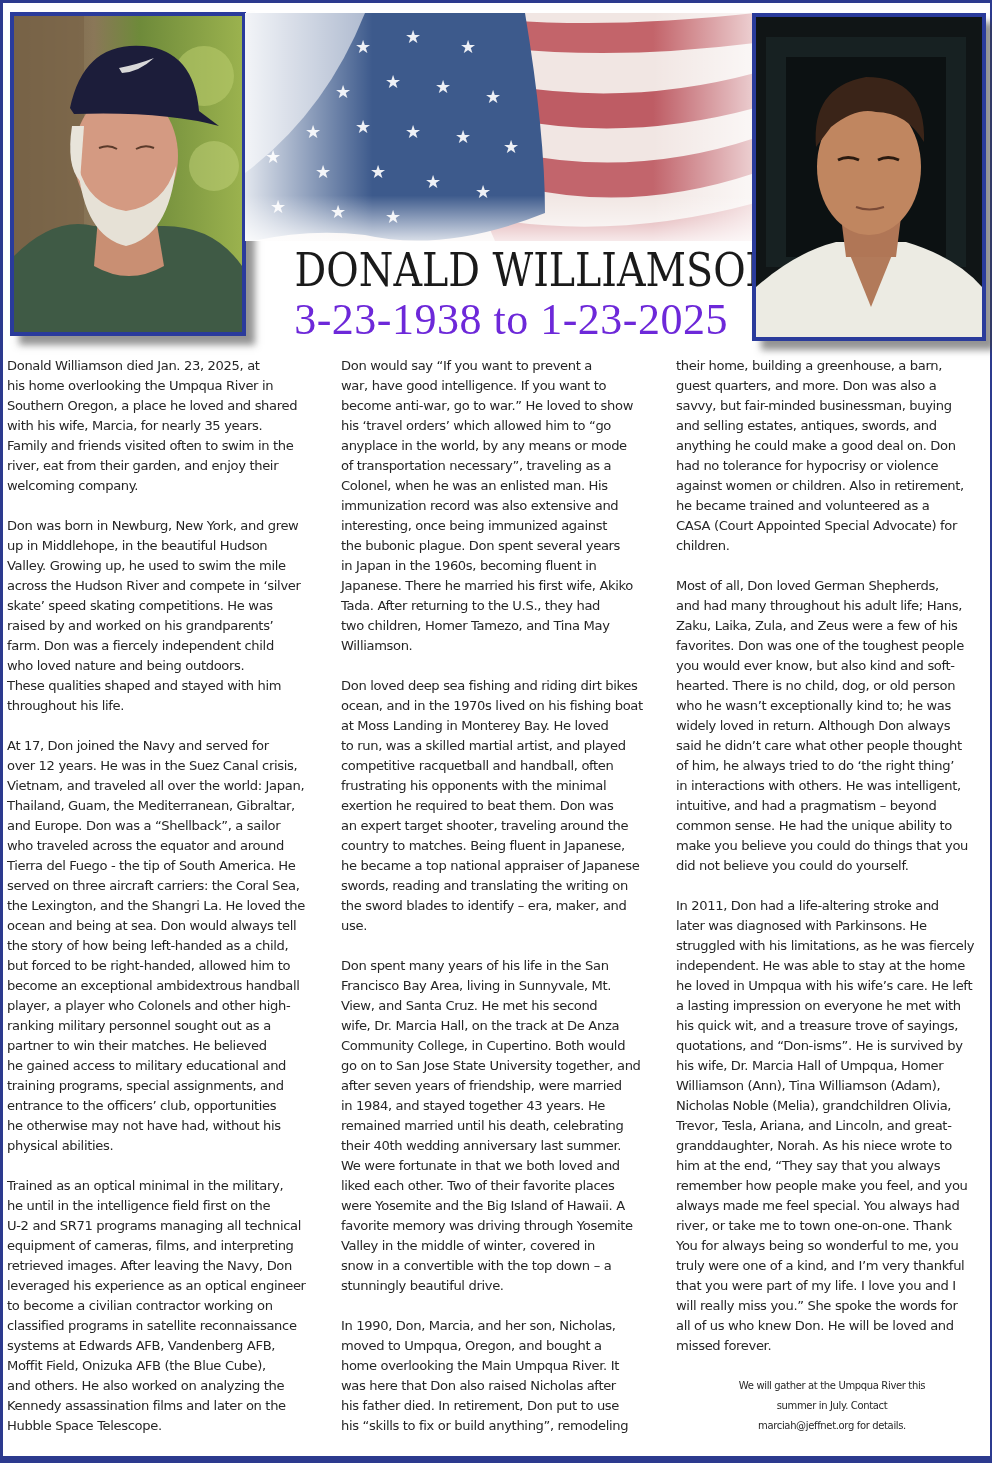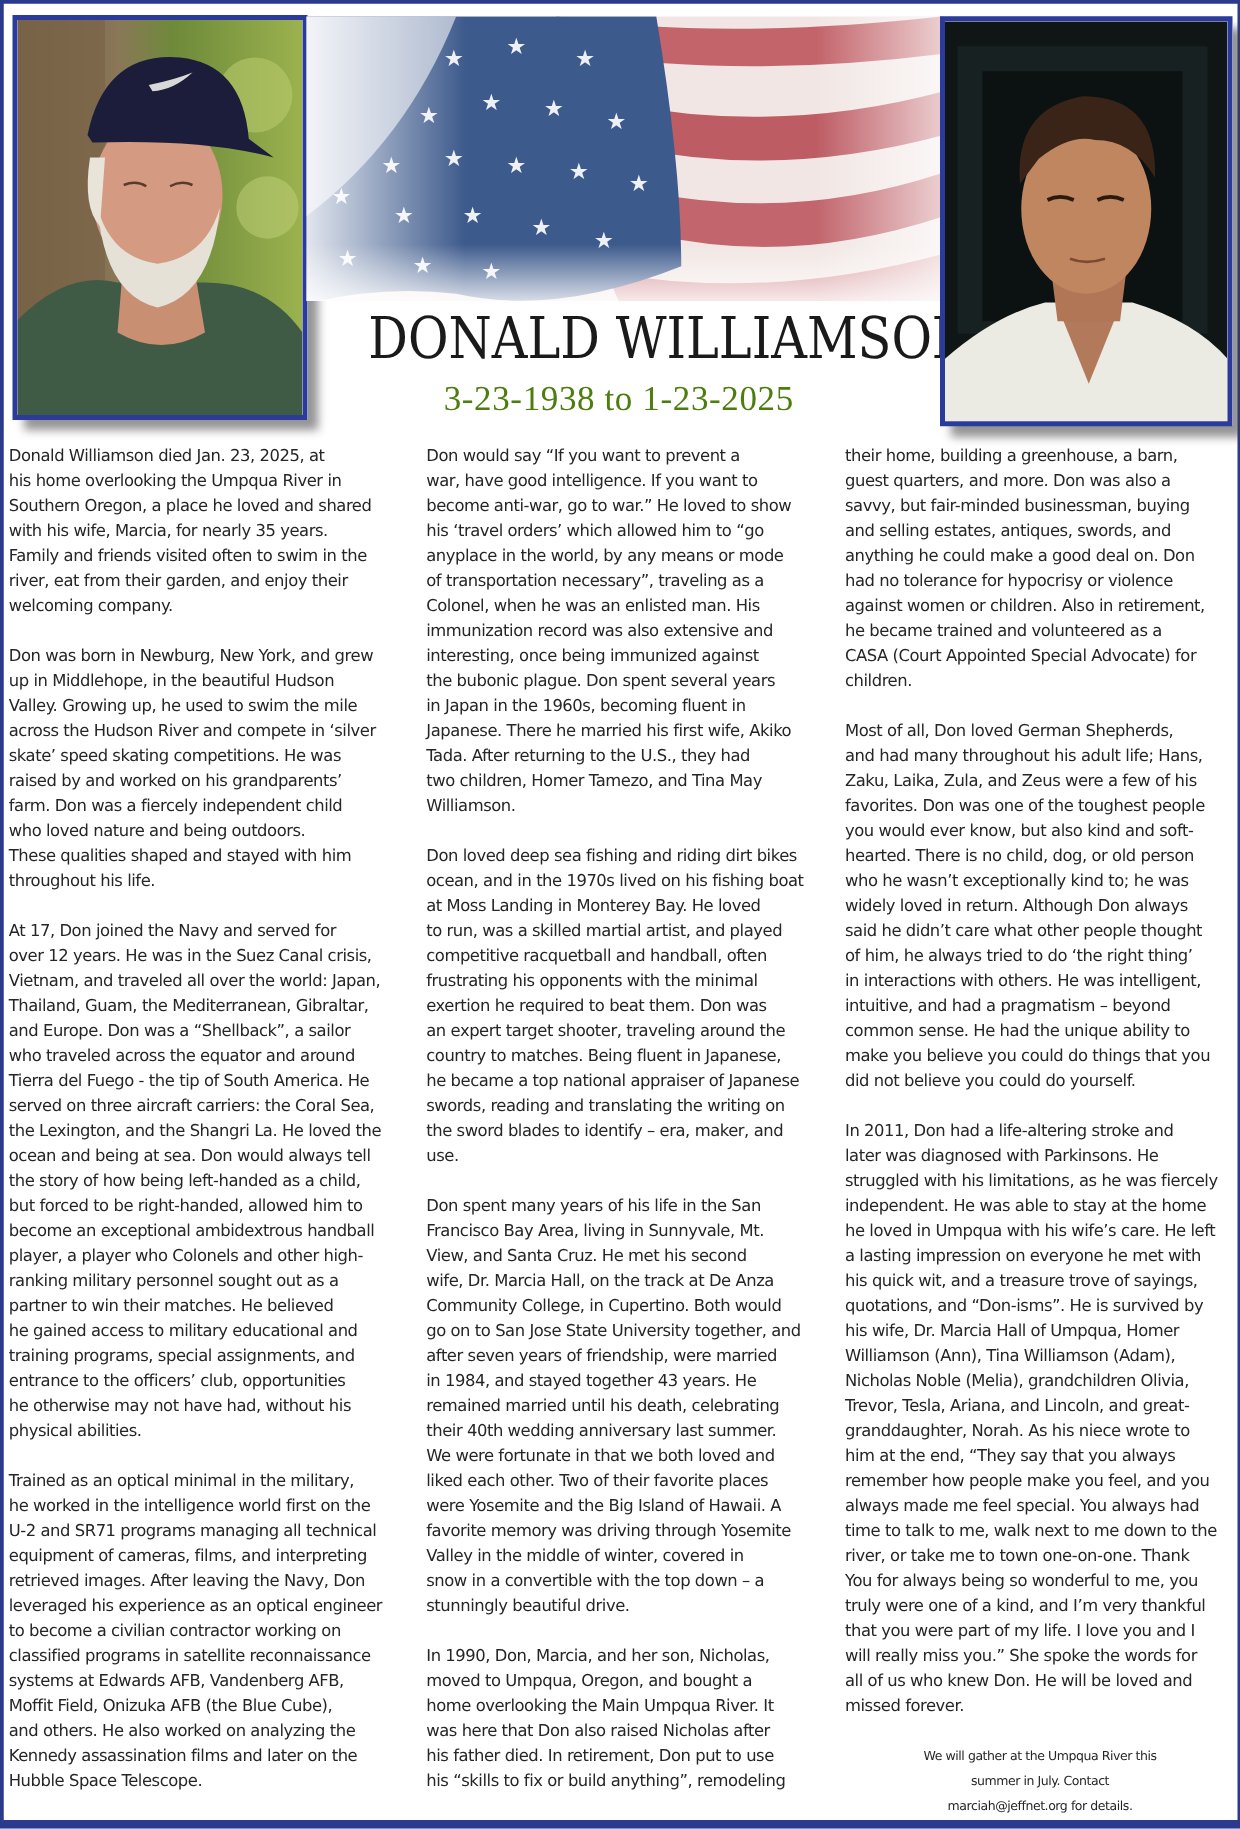--- a/index.html
+++ b/index.html
@@ -25,22 +25,22 @@
   }
   .flag svg { display: block; width: 100%; height: 100%; }
   .title {
     position: absolute; left: 262px; top: 243px; width: 466px; text-align: center;
     font-family: "DejaVu Serif", serif; font-weight: normal;
     font-size: 46px; letter-spacing: 0px; color: #1a1a1a;
     transform: scaleX(0.86); transform-origin: center top; line-height: 54px;
     white-space: nowrap;
   }
   .dates {
-    position: absolute; left: 262px; top: 300px; width: 466px; text-align: center;
-    font-family: "Liberation Serif", serif; font-size: 28px; color: #4d7c0f; line-height: 40px;
+    position: absolute; left: 262px; top: 300px; width: 466px; text-align: right;
+    font-family: "Liberation Serif", serif; font-size: 44px; color: #6d28d9; line-height: 40px;
     letter-spacing: 0.5px;
   }
   
   .col {
     position: absolute; top: 356px;
     font-family: "DejaVu Sans", sans-serif; font-size: 13.1px; line-height: 20px; color: #262626;
     letter-spacing: -0.35px;
   }
   .col p { margin: 0 0 20px 0; }
   .col-1 { left: 7px; width: 318px; }
@@ -203,21 +203,21 @@
     <span class="line">ranking military personnel sought out as a</span>
     <span class="line">partner to win their matches. He believed</span>
     <span class="line">he gained access to military educational and</span>
     <span class="line">training programs, special assignments, and</span>
     <span class="line">entrance to the officers’ club, opportunities</span>
     <span class="line">he otherwise may not have had, without his</span>
     <span class="line">physical abilities.</span>
   </p>
   <p>
     <span class="line">Trained as an optical minimal in the military,</span>
-    <span class="line">he worked in the intelligence world first on the</span>
+    <span class="line">he until in the intelligence field first on the</span>
     <span class="line">U-2 and SR71 programs managing all technical</span>
     <span class="line">equipment of cameras, films, and interpreting</span>
     <span class="line">retrieved images. After leaving the Navy, Don</span>
     <span class="line">leveraged his experience as an optical engineer</span>
     <span class="line">to become a civilian contractor working on</span>
     <span class="line">classified programs in satellite reconnaissance</span>
     <span class="line">systems at Edwards AFB, Vandenberg AFB,</span>
     <span class="line">Moffit Field, Onizuka AFB (the Blue Cube),</span>
     <span class="line">and others. He also worked on analyzing the</span>
     <span class="line">Kennedy assassination films and later on the</span>
@@ -327,21 +327,20 @@
     <span class="line">his quick wit, and a treasure trove of sayings,</span>
     <span class="line">quotations, and “Don-isms”. He is survived by</span>
     <span class="line">his wife, Dr. Marcia Hall of Umpqua, Homer</span>
     <span class="line">Williamson (Ann), Tina Williamson (Adam),</span>
     <span class="line">Nicholas Noble (Melia), grandchildren Olivia,</span>
     <span class="line">Trevor, Tesla, Ariana, and Lincoln, and great-</span>
     <span class="line">granddaughter, Norah. As his niece wrote to</span>
     <span class="line">him at the end, “They say that you always</span>
     <span class="line">remember how people make you feel, and you</span>
     <span class="line">always made me feel special. You always had</span>
-    <span class="line">time to talk to me, walk next to me down to the</span>
     <span class="line">river, or take me to town one-on-one. Thank</span>
     <span class="line">You for always being so wonderful to me, you</span>
     <span class="line">truly were one of a kind, and I’m very thankful</span>
     <span class="line">that you were part of my life. I love you and I</span>
     <span class="line">will really miss you.” She spoke the words for</span>
     <span class="line">all of us who knew Don. He will be loved and</span>
     <span class="line">missed forever.</span>
   </p>
   <p class="closing">
     <span class="line">We will gather at the Umpqua River this</span>

